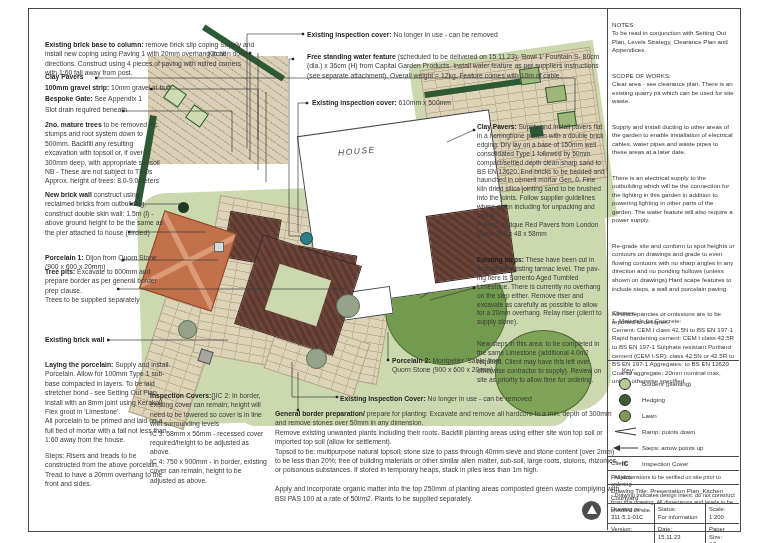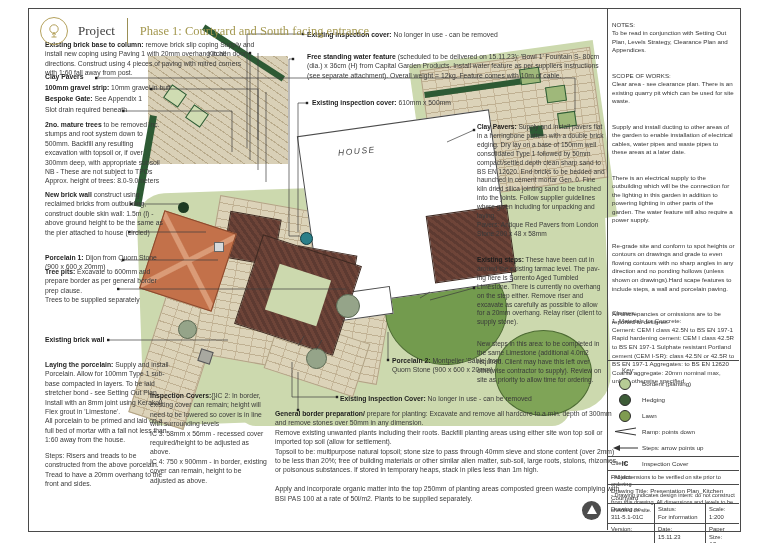--- a/index.html
+++ b/index.html
@@ -65,31 +65,20 @@
   .north{position:absolute;left:582px;top:501px;width:19px;height:19px;border-radius:50%;background:#4d4d4d;z-index:7;
          display:flex;align-items:center;justify-content:center;}
   .north-tri{width:0;height:0;border-left:5px solid transparent;border-right:5px solid transparent;border-bottom:9px solid #ffffff;margin-top:-2px;}
 </style>
 </head>
 <body>
 
 <div class="page">
   <div class="frame"></div>
 
-  <div class="hdr">
-    <div class="logo">
-      <svg width="18" height="18" viewBox="0 0 18 18">
-        <circle cx="9" cy="7" r="4.2" fill="none" stroke="#b5a25d" stroke-width="1"></circle>
-        <path d="M9 10 V15 M6.5 15 H11.5 M7 12.5 L9 11 L11 12.5" fill="none" stroke="#b5a25d" stroke-width="1"></path>
-      </svg>
-    </div>
-    <span class="hdr-project">Project</span>
-    <span class="hdr-div"></span>
-    <span class="hdr-phase">Phase 1: Courtyard and South facing entrance</span>
-  </div>
 
   <div class="sh lawn" style="left:140px;top:186px;width:468px;height:232px;border-radius:28px 10px 36px 18px;transform:rotate(-2deg);z-index:1;"></div>
   <div class="sh lawn" style="left:238px;top:298px;width:332px;height:128px;border-radius:18px;z-index:1;"></div>
   <div class="sh lawn" style="left:420px;top:52px;width:186px;height:178px;transform:rotate(-8deg);z-index:1;"></div>
 
   <div class="sh diag" style="left:148px;top:56px;width:140px;height:108px;z-index:2;"></div>
   <div class="sh grid" style="left:428px;top:58px;width:170px;height:130px;transform:rotate(-8deg);z-index:2;"></div>
   <div class="sh grid" style="left:205px;top:210px;width:185px;height:158px;transform:rotate(10deg);z-index:2;"></div>
   <div class="sh grid" style="left:270px;top:328px;width:92px;height:54px;transform:rotate(18deg);z-index:2;"></div>
   <div class="sh grid" style="left:146px;top:300px;width:56px;height:122px;transform:rotate(18deg);z-index:1;"></div>

